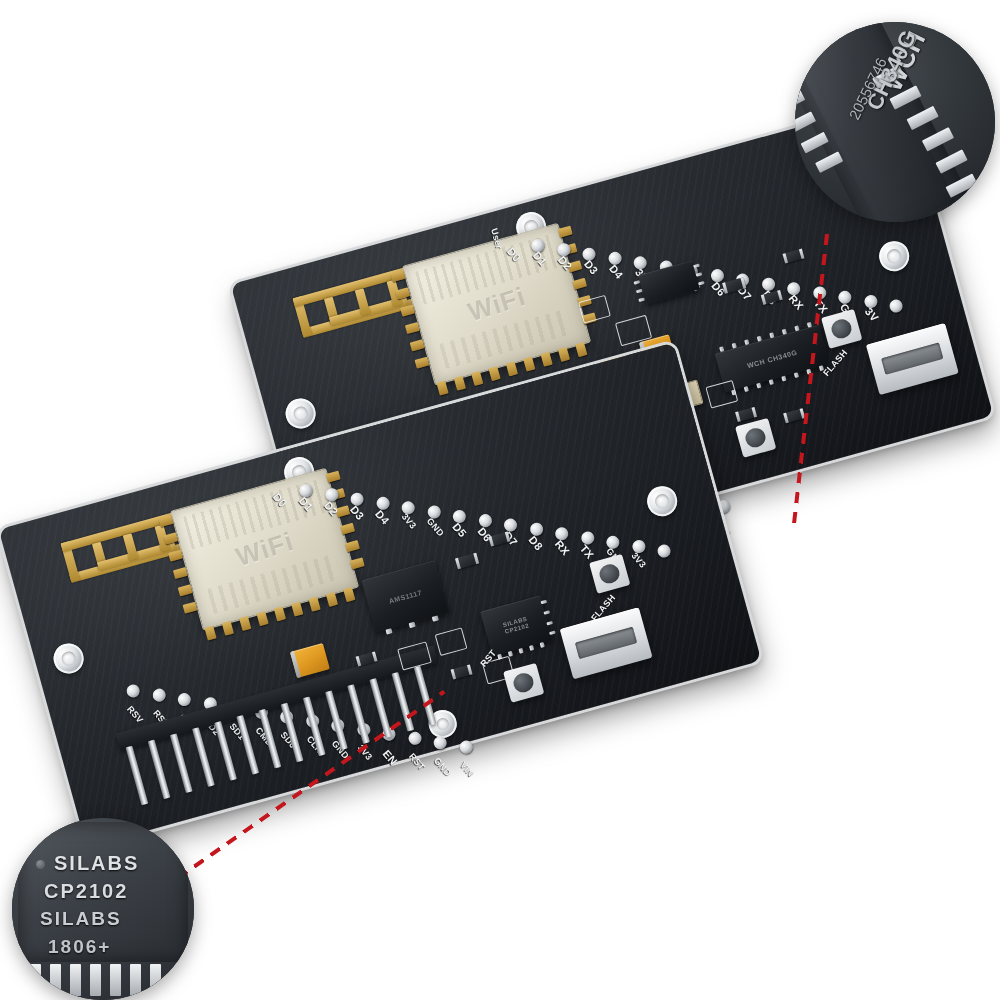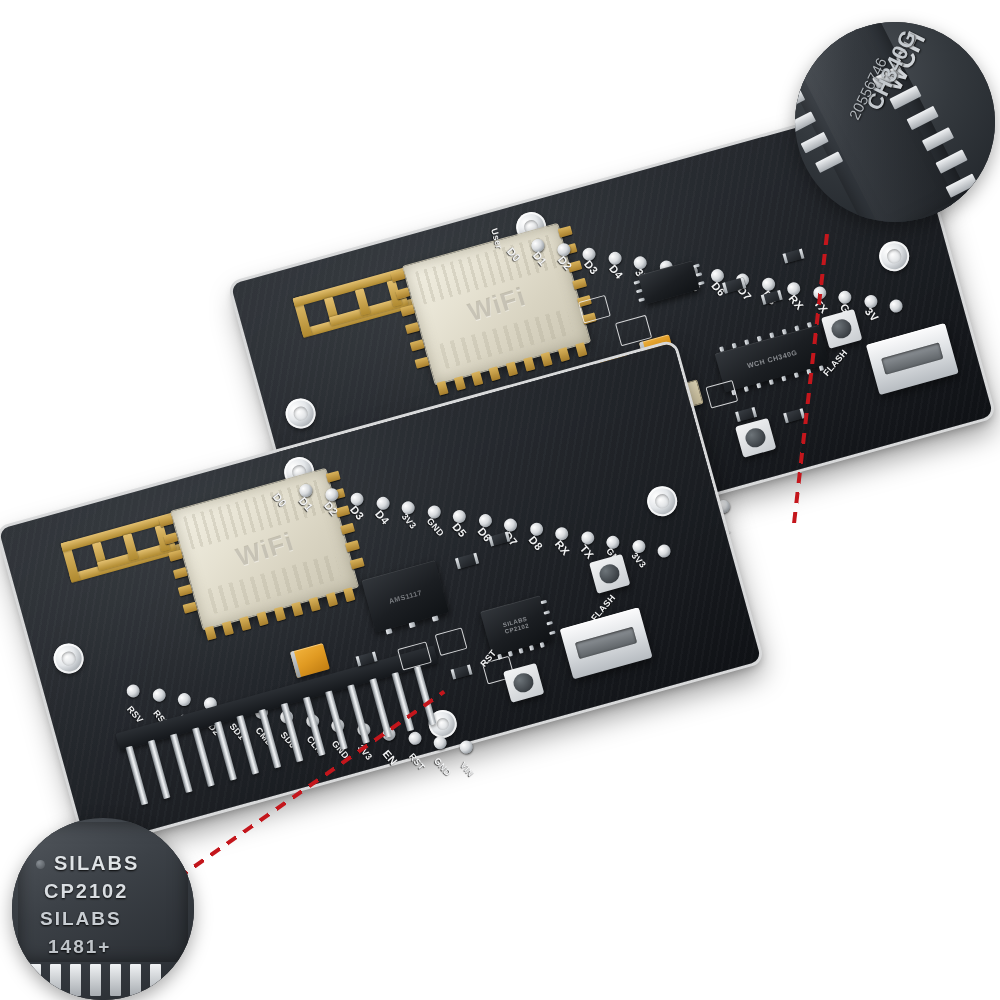--- a/index.html
+++ b/index.html
@@ -668,16 +668,16 @@
       <div class="cotooth" style="left:100px;top:0;width:11px;height:32px;"></div>
       <div class="cotooth" style="left:120px;top:0;width:11px;height:32px;"></div>
     </div>
 
     <div style="position:absolute;left:24px;top:42px;width:9px;height:9px;border-radius:50%;
                 background:radial-gradient(circle at 35% 30%,#8a9096,#4a4f55);"></div>
 
     <div class="calloutText" style="left:42px;top:34px;font-size:20px;letter-spacing:2px;color:#dfe3e6;">SILABS</div>
     <div class="calloutText" style="left:32px;top:62px;font-size:20px;letter-spacing:2px;color:#dadee2;">CP2102</div>
     <div class="calloutText" style="left:28px;top:90px;font-size:19px;letter-spacing:2px;color:#c9ced3;">SILABS</div>
-    <div class="calloutText" style="left:36px;top:118px;font-size:19px;letter-spacing:2px;color:#bfc4c9;">1481+</div>
+    <div class="calloutText" style="left:36px;top:118px;font-size:19px;letter-spacing:2px;color:#bfc4c9;">1806+</div>
   </div>
 
 </div>
 
 </body></html>

